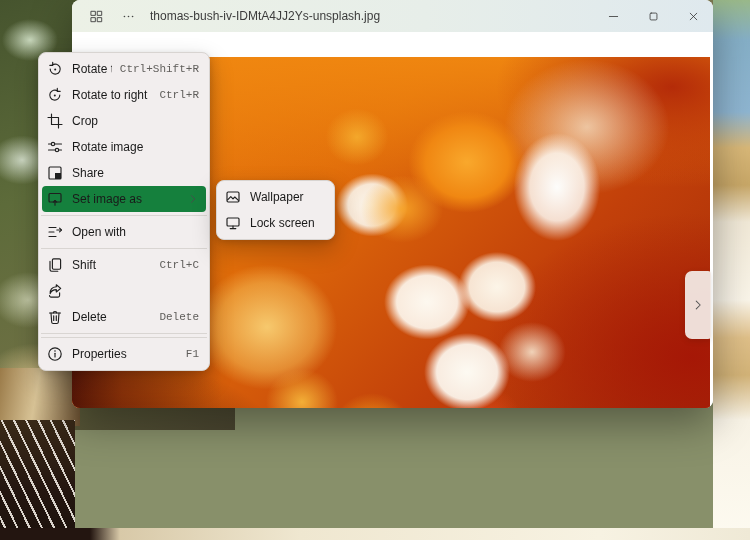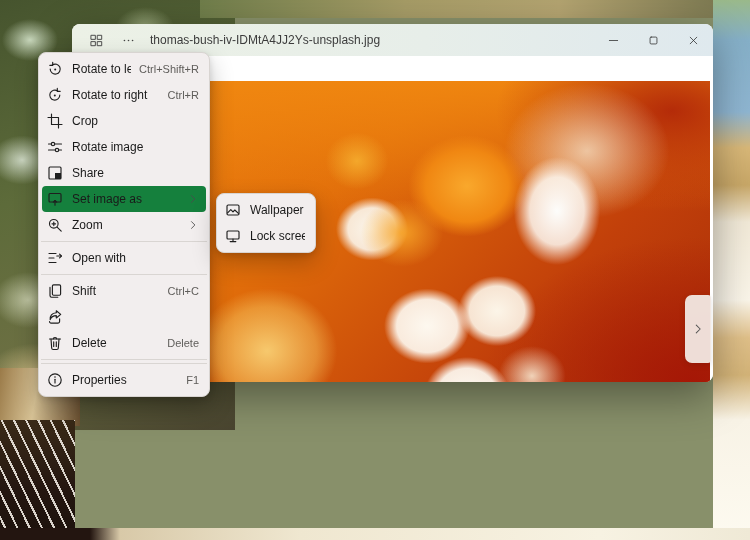--- a/index.html
+++ b/index.html
@@ -30,21 +30,21 @@
   .dt-topstrip{left:200px;top:0;width:513px;height:18px;
     background:linear-gradient(90deg,#6f7d4a,#a59b66 40%,#b3a370 70%,#7e7a52);}
   .dt-right{left:713px;top:0;width:37px;height:540px;
     background:linear-gradient(180deg,#9ab98a 0px,#86b0c8 40px,#8fb6d2 112px,
       #d9b878 148px,#c9a868 185px,#f2ead8 222px,#fbf6ea 300px,#e0c089 338px,
       #d4b478 375px,#f8f3e6 420px,#fdfaf0 540px);}
   .dt-bottom{left:0;top:528px;width:750px;height:12px;
     background:linear-gradient(90deg,#231510 0 90px,#d8c9a8 120px,#efe7d0 300px,#f7f2e2 600px,#efe9d6);}
 
   
-  .app-window{position:absolute;left:72px;top:24px;width:641px;height:358px;
+  .app-window{position:absolute;left:72px;top:0;width:641px;height:408px;
     border-radius:8px;overflow:hidden;background:#fff;
     box-shadow:0 14px 42px rgba(0,0,0,.38);}
   .titlebar{position:absolute;left:0;top:0;right:0;height:32px;
     background:linear-gradient(90deg,#ecf1e6 0%,#e7eee9 55%,#dfe9ee 100%);
     display:flex;align-items:center;font-size:12px;color:#3b3b3b;}
   .tb-left{display:flex;align-items:center;padding-left:16px;flex:1;min-width:0;}
   .tb-btn{width:16px;height:16px;display:flex;align-items:center;justify-content:center;color:#444;flex:0 0 auto;}
   .tb-btn svg{width:13px;height:13px;}
   .tb-gap{width:16px;flex:0 0 auto;}
   .tb-title{margin-left:14px;white-space:nowrap;overflow:hidden;text-overflow:ellipsis;color:#3c3c3c;}
@@ -82,28 +82,28 @@
     background:rgba(241,232,227,.95);border-radius:7px 3px 3px 7px;
     display:flex;align-items:center;justify-content:center;color:#555;
     box-shadow:0 2px 6px rgba(0,0,0,.12);}
   .next-btn svg{width:14px;height:14px;}
 
   
   .menu{position:absolute;background:#f2eeee;border:1px solid #d8d4d1;border-radius:8px;
     box-shadow:0 10px 24px rgba(0,0,0,.24), 0 2px 6px rgba(0,0,0,.12);
     padding:3px 0;box-sizing:border-box;z-index:10;}
   #context-menu{left:38px;top:52px;width:172px;}
-  #submenu{left:216px;top:193px;width:100px;z-index:11;}
+  #submenu{left:216px;top:180px;width:119px;z-index:11;}
   .menu-item{height:26px;display:flex;align-items:center;margin:0 3px;padding:0 7px 0 5px;
     border-radius:4px;font-size:12px;color:#1a1a1a;cursor:default;}
   .menu-item.highlighted{background:#15803d;}
   .mi-icon{width:16px;height:16px;margin-right:9px;flex:0 0 auto;color:#1f1f1f;}
   .mi-icon svg{width:16px;height:16px;}
   .mi-label{flex:1;white-space:nowrap;overflow:hidden;}
-  .mi-shortcut{font-size:11px;color:#5f5d5a;margin-left:8px;white-space:nowrap;}
+  .mi-shortcut{font-size:11px;color:#5f5d5a;margin-left:8px;white-space:nowrap;font-family:Liberation Mono, monospace;}
   .mi-chevron{width:12px;height:12px;margin-left:8px;color:#4a4a4a;flex:0 0 auto;}
   .mi-chevron svg{width:12px;height:12px;}
   .menu-sep{height:1px;background:#d9d5d2;margin:3px 2px;}
 
   
   svg{stroke:currentColor;fill:none;stroke-width:1.15;stroke-linecap:round;stroke-linejoin:round;}
 </style>
 </head>
 <body>
 
@@ -210,31 +210,20 @@
       <span class="mi-icon"><svg viewBox="0 0 16 16">
           <rect x="2" y="2.5" width="12" height="8.5" rx="1"></rect>
           <path d="M8 14.2V9.6"></path>
           <path d="M6.3 11.2L8 9.5l1.7 1.7"></path>
         </svg></span>
       <span class="mi-label">Set image as</span>
       <span class="mi-chevron"><svg viewBox="0 0 16 16" stroke-width="1.4">
           <path d="M6 3.5L10.5 8 6 12.5"></path>
         </svg></span>
     </div>
-    <div class="menu-item">
-      <span class="mi-icon"><svg viewBox="0 0 16 16">
-          <circle cx="6.8" cy="6.8" r="4.3"></circle>
-          <path d="M10.1 10.1l4.1 4.1"></path>
-          <path d="M6.8 5v3.6M5 6.8h3.6"></path>
-        </svg></span>
-      <span class="mi-label">Zoom</span>
-      <span class="mi-chevron"><svg viewBox="0 0 16 16" stroke-width="1.4">
-          <path d="M6 3.5L10.5 8 6 12.5"></path>
-        </svg></span>
-    </div>
     <div class="menu-sep"></div>
     <div class="menu-item">
       <span class="mi-icon"><svg viewBox="0 0 16 16">
           <path d="M2 3.5h7M2 8h5M2 12.5h7"></path>
           <path d="M9.8 6h4.6"></path>
           <path d="M12.6 4.2L14.4 6l-1.8 1.8"></path>
         </svg></span>
       <span class="mi-label">Open with</span>
     </div>
     <div class="menu-sep"></div>

